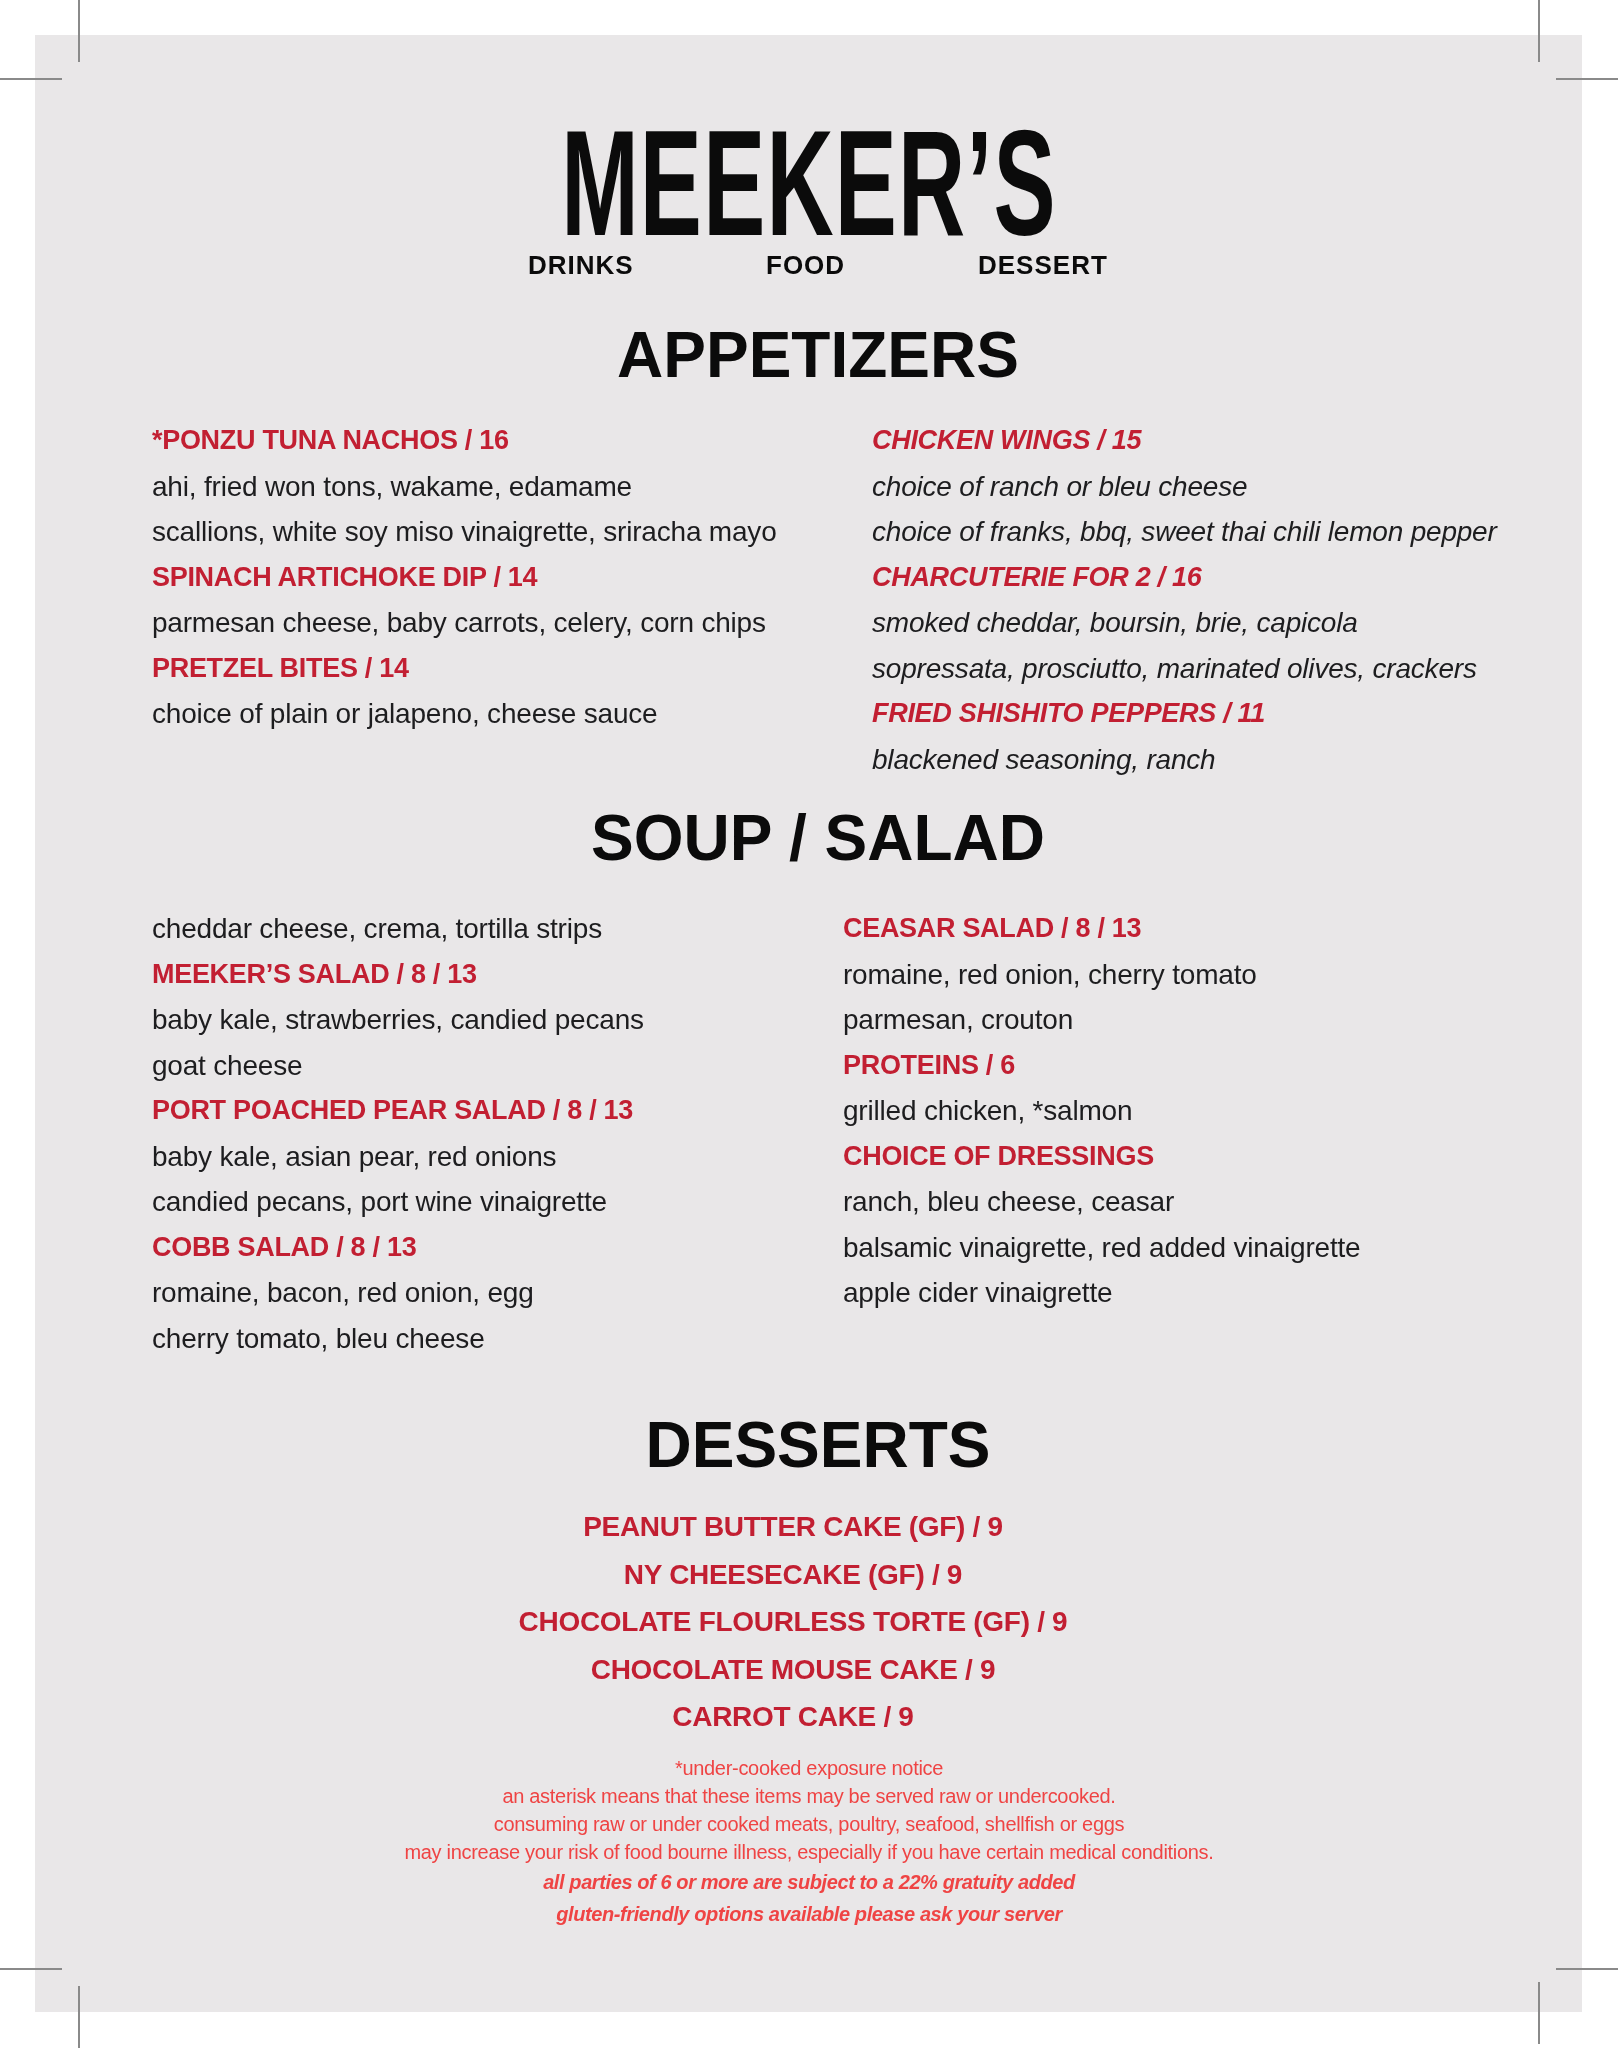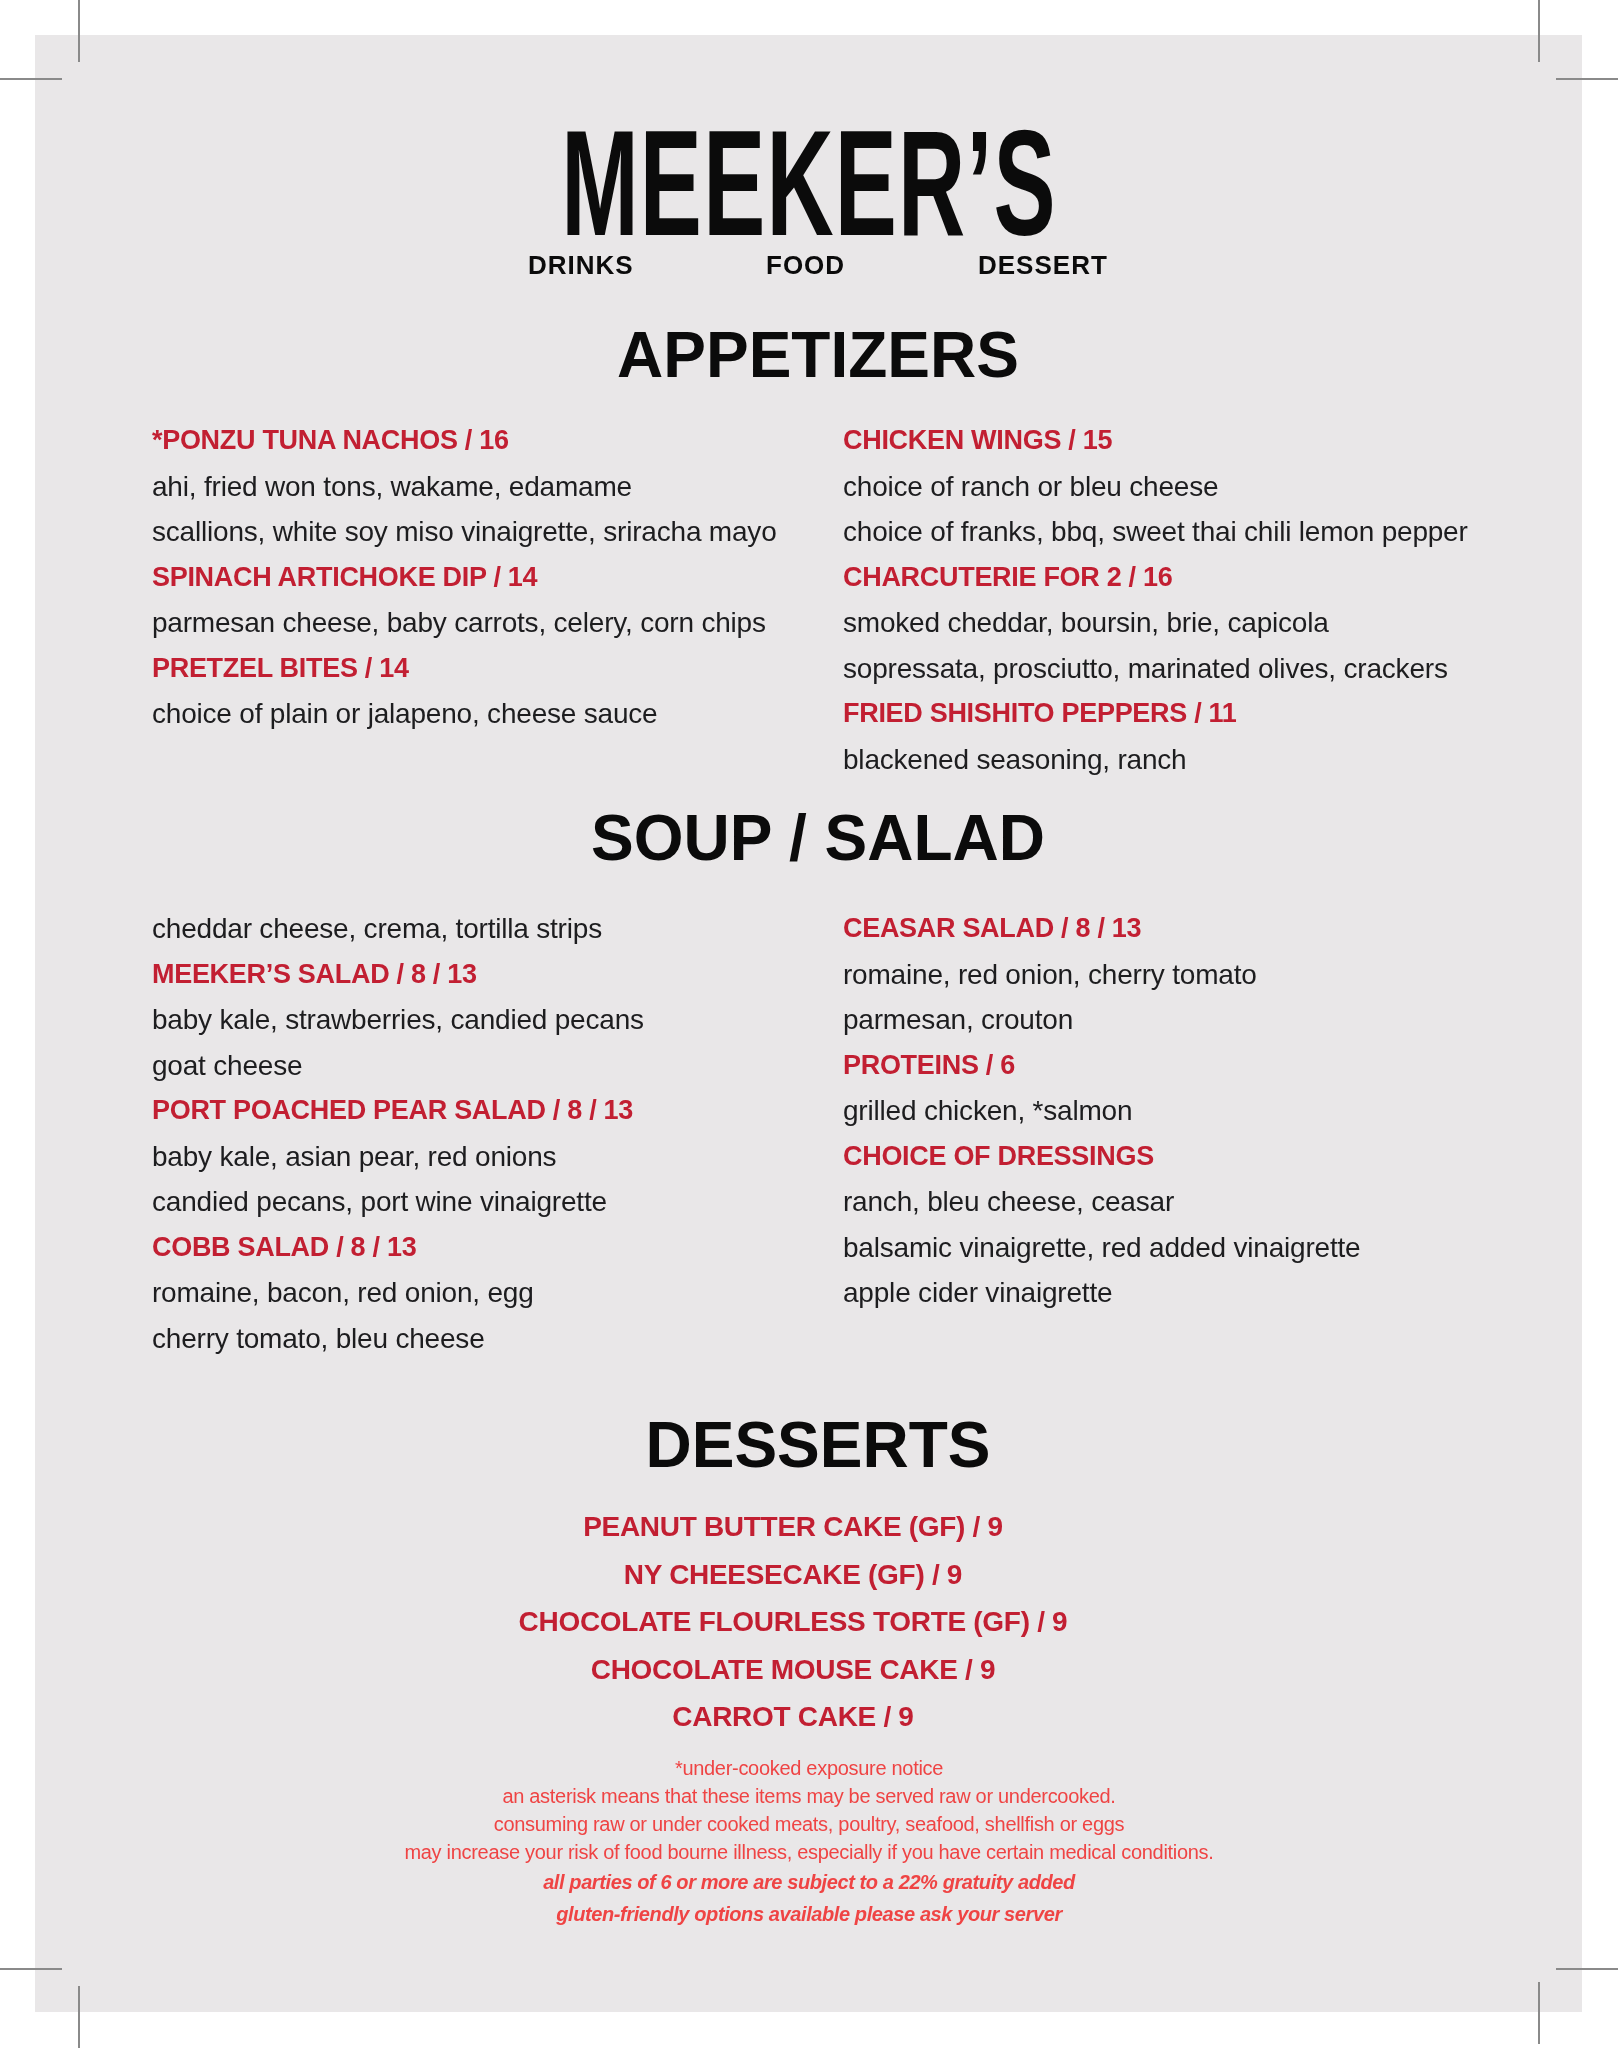--- a/index.html
+++ b/index.html
@@ -73,21 +73,21 @@
 <div class="col" style="left:152px; top:418px;">
   <div class="item-name">*PONZU TUNA NACHOS / 16</div>
   <div class="item-desc">ahi, fried won tons, wakame, edamame</div>
   <div class="item-desc">scallions, white soy miso vinaigrette, sriracha mayo</div>
   <div class="item-name">SPINACH ARTICHOKE DIP / 14</div>
   <div class="item-desc">parmesan cheese, baby carrots, celery, corn chips</div>
   <div class="item-name">PRETZEL BITES / 14</div>
   <div class="item-desc">choice of plain or jalapeno, cheese sauce</div>
 </div>
 
-<div class="col" style="left:843px; top:418px;">
+<div class="col" style="left:872px; top:418px;font-style:italic;">
   <div class="item-name">CHICKEN WINGS / 15</div>
   <div class="item-desc">choice of ranch or bleu cheese</div>
   <div class="item-desc">choice of franks, bbq, sweet thai chili lemon pepper</div>
   <div class="item-name">CHARCUTERIE FOR 2 / 16</div>
   <div class="item-desc">smoked cheddar, boursin, brie, capicola</div>
   <div class="item-desc">sopressata, prosciutto, marinated olives, crackers</div>
   <div class="item-name">FRIED SHISHITO PEPPERS /  11</div>
   <div class="item-desc">blackened seasoning, ranch</div>
 </div>
 

